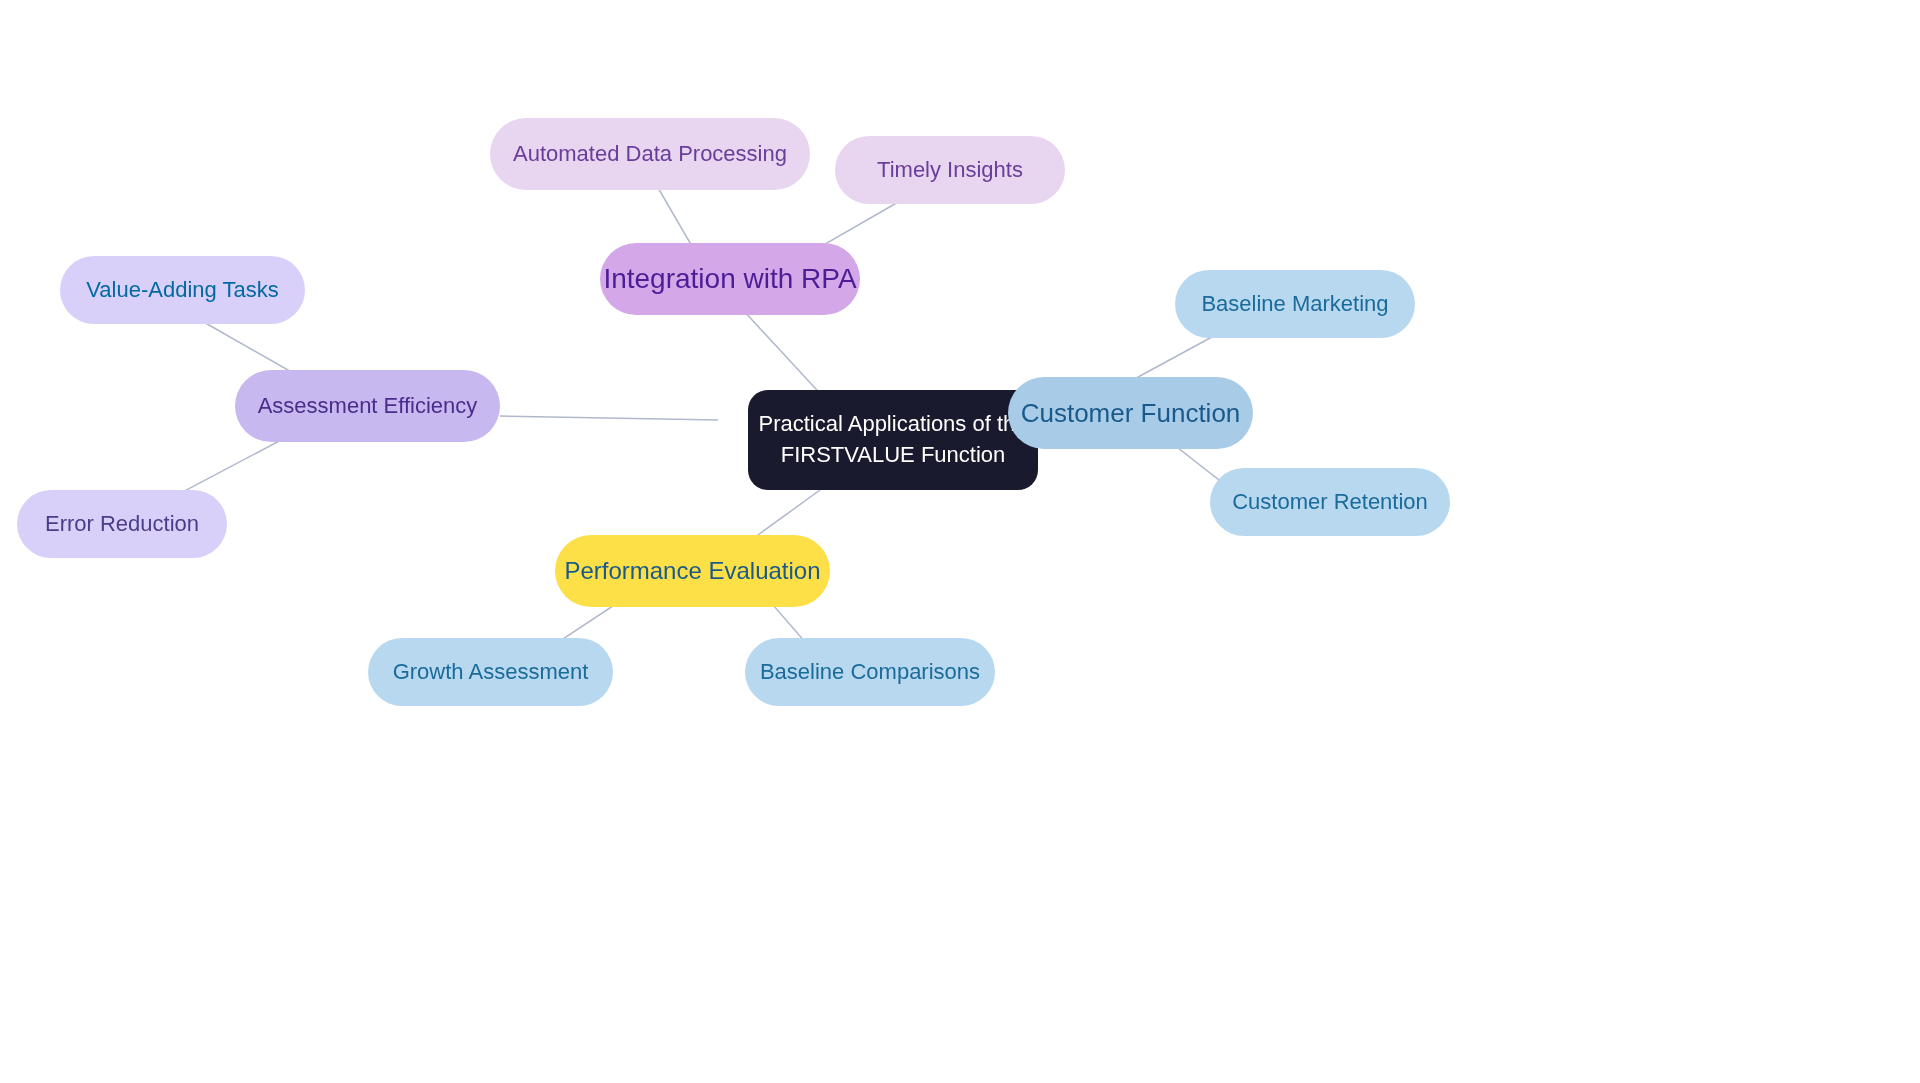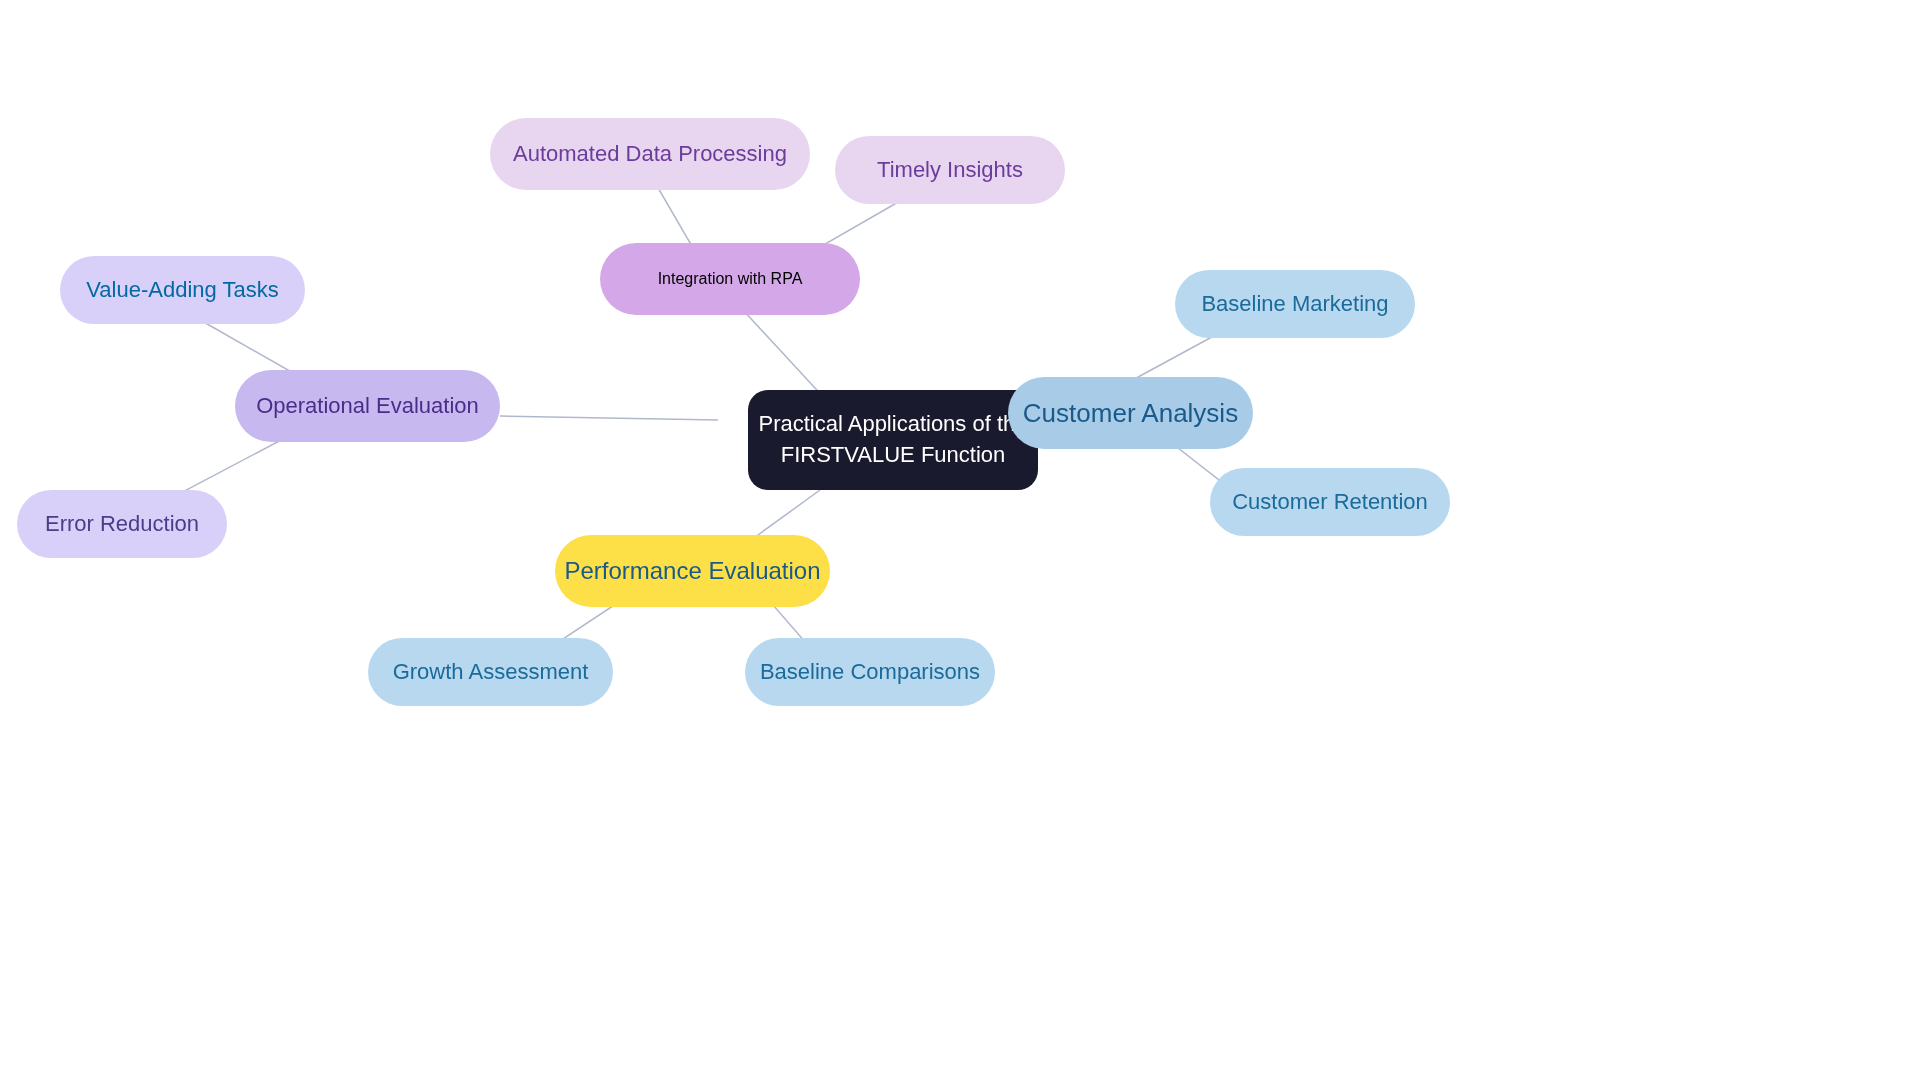--- a/index.html
+++ b/index.html
@@ -42,22 +42,22 @@
 
     .node-purple-light {
       background: #e8d5f0;
       color: #6a3d9a;
       font-size: 22px;
       font-weight: 400;
     }
 
     .node-purple-medium {
       background: #d4a8e8;
-      color: #000000;
-      font-size: 16px;
+      color: #4c1d95;
+      font-size: 28px;
       font-weight: 500;
     }
 
     .node-blue-medium {
       background: #b8d8f0;
       color: #1a6b9a;
       font-size: 22px;
       font-weight: 400;
     }
 
@@ -116,33 +116,33 @@
 
 <div class="node node-purple-light" style="left: 490px; top: 118px; width: 320px; height: 72px; text-align: right;">
   <span>Automated Data Processing</span>
 </div>
 
 <div class="node node-purple-light" style="left: 835px; top: 136px; width: 230px; height: 68px;">
   <span>Timely Insights</span>
 </div>
 
 <div class="node node-purple-light" style="left: 235px; top: 370px; width: 265px; height: 72px; background: #c8b8f0; color: #4a2d8a;">
-  <span>Operational Evaluation</span>
+  <span>Assessment Efficiency</span>
 </div>
 
 <div class="node node-purple-light" style="left: 60px; top: 256px; width: 245px; height: 68px; background: #d8d0f8; color: #0369a1;">
   <span>Value-Adding Tasks</span>
 </div>
 
 <div class="node node-purple-light" style="left: 17px; top: 490px; width: 210px; height: 68px; background: #d8d0f8; color: #4a3d8a;">
   <span>Error Reduction</span>
 </div>
 
 <div class="node node-blue-dark" style="left: 1008px; top: 377px; width: 245px; height: 72px;">
-  <span>Customer Analysis</span>
+  <span>Customer Function</span>
 </div>
 
 <div class="node node-blue-medium" style="left: 1175px; top: 270px; width: 240px; height: 68px;">
   <span>Baseline Marketing</span>
 </div>
 
 <div class="node node-blue-medium" style="left: 1210px; top: 468px; width: 240px; height: 68px;">
   <span>Customer Retention</span>
 </div>
 

